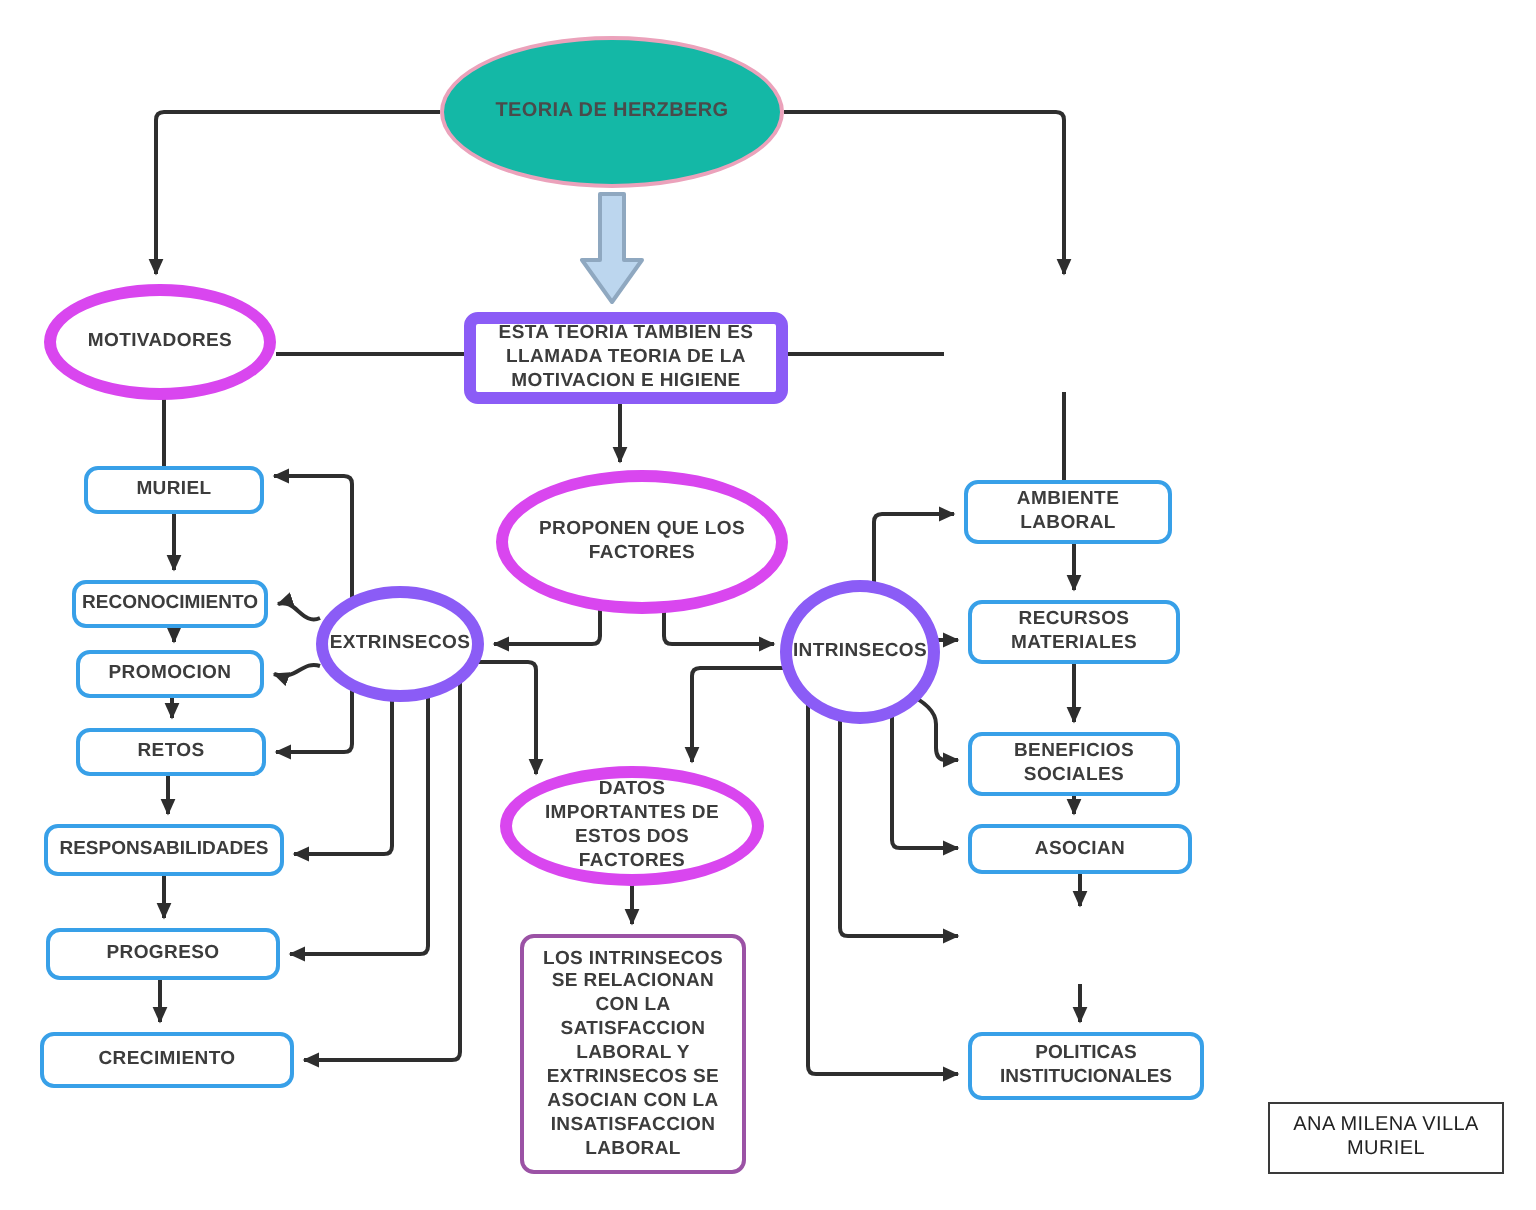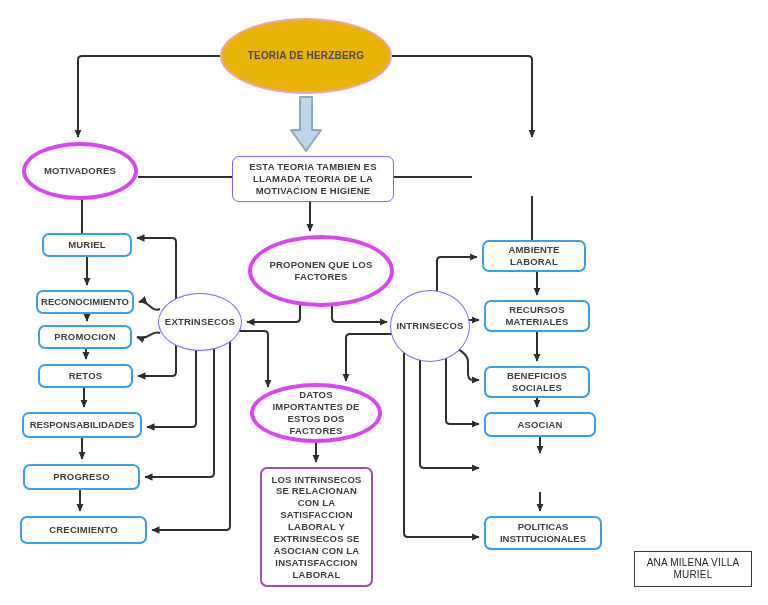--- a/index.html
+++ b/index.html
@@ -7,23 +7,23 @@
     position:relative;width:768px;height:605px;background:#ffffff;overflow:hidden;
     font-family:"Liberation Sans","DejaVu Sans",sans-serif;
   }
   svg.connectors{position:absolute;left:0;top:0;z-index:1;}
   .node{
     position:absolute;z-index:2;display:flex;align-items:center;justify-content:center;
     text-align:center;background:#ffffff;box-sizing:border-box;
     font-weight:bold;color:#3c3c3c;font-size:9.5px;line-height:1.25;letter-spacing:.2px;
   }
   .ellipse{border-radius:50%;}
-  .pinkfill{background:#eab308;border:2px solid #EBA2BB;color:#4a4a4a;}
-  .purple{border:4px solid #d946ef;}
-  .green{border:1px solid #8b5cf6;}
+  .pinkfill{background:#14b8a6;border:2px solid #EBA2BB;color:#4a4a4a;}
+  .purple{border:6px solid #d946ef;}
+  .green{border:6px solid #8b5cf6;}
   .blue{border:2px solid #38A0E8;border-radius:7px;}
   .pbox{border:2px solid #9B52A5;border-radius:7px;}
   .abox{border:1.5px solid #3a3a3a;border-radius:0;font-weight:normal;font-size:10px;color:#222;}
   .lbl{display:block;padding:1px 3px;}
 </style>
 </head>
 <body>
 
 <div class="canvas">
 

